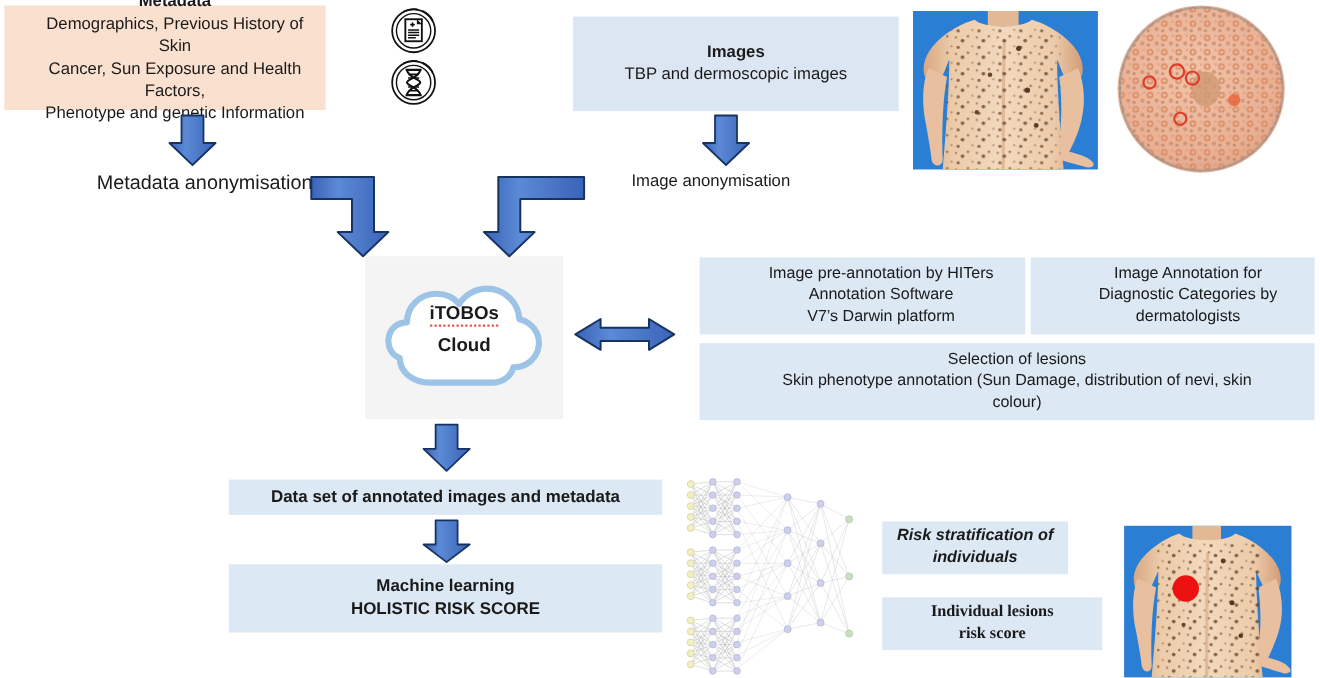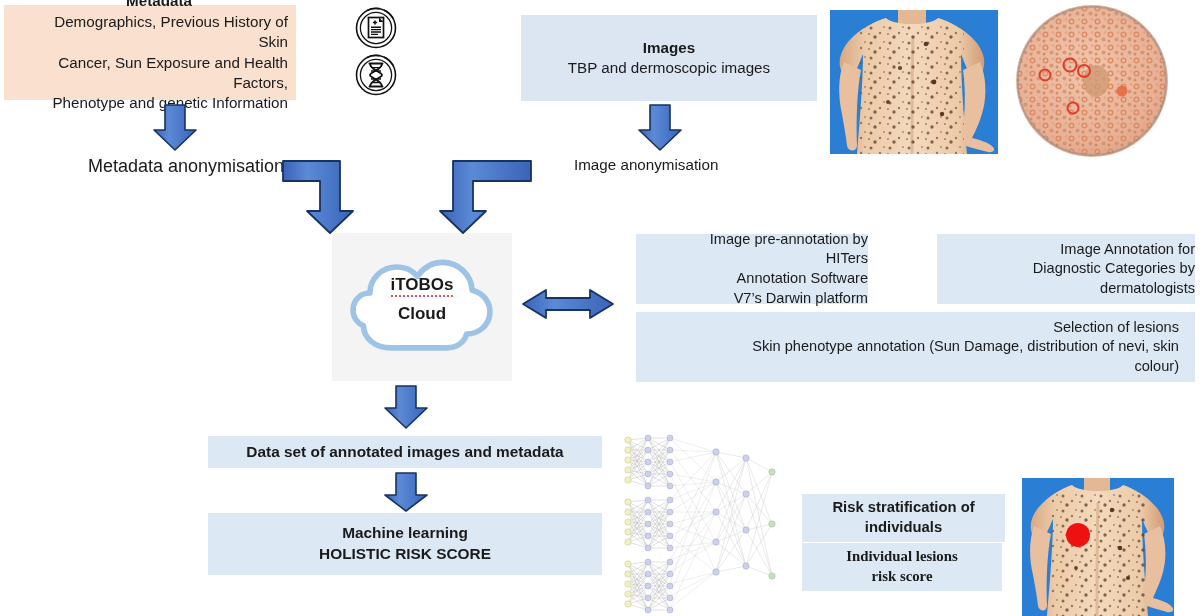--- a/index.html
+++ b/index.html
@@ -11,21 +11,21 @@
   .stage{position:absolute;left:0;top:0;width:1200px;height:616px;}
 
   
   .box{position:absolute;box-sizing:border-box;display:flex;flex-direction:column;justify-content:center;}
   .box .ln{display:block;line-height:1.34;}
   .peach{background:#fae0cf;}
   .blue{background:#dce6f2;}
   .bluelt{background:#dce8f4;}
   .grey{background:#f4f4f4;}
   .ctr{text-align:center;}
-  .lft{text-align:right;}
+  .lft{text-align:center;}
   .b{font-weight:bold;}
 
   
   .label{position:absolute;white-space:nowrap;}
 
   
   .arrowlayer{position:absolute;left:0;top:0;width:1200px;height:616px;pointer-events:none;}
 
   
   .iconwrap{position:absolute;}
@@ -165,21 +165,21 @@
                C29 29 42 17 58 17 C67 17 75 21 80 27 C86 18 96 12 107 12
                C124 12 138 25 139 42 C151 45 159 55 158 67 C157 80 146 89 133 89
                C131 98 122 104 112 104 Z" fill="#ffffff" stroke="#9dc3e6" stroke-width="6" stroke-linejoin="round"></path>
     </svg>
     <div style="position:absolute;left:0;right:0;top:42px;text-align:center;">
       <div style="font-size:17px;font-weight:bold;display:inline-block;border-bottom:2px dotted #e05555;">iTOBOs</div>
       <div style="font-size:17px;font-weight:bold;margin-top:7px;">Cloud</div>
     </div>
   </div>
 
-  <div class="box bluelt lft" style="left:636px;top:234px;width:232px;height:70px;padding:0 0 0 34px;font-size:14.6px;">
+  <div class="box bluelt lft" style="left:636px;top:234px;width:296px;height:70px;padding:0 0 0 34px;font-size:14.6px;">
     <span class="ln">Image pre-annotation by HITers</span>
     <span class="ln">Annotation Software</span>
     <span class="ln">V7’s Darwin platform</span>
   </div>
 
   <div class="box bluelt lft" style="left:937px;top:234px;width:258px;height:70px;padding:0 0 0 28px;font-size:14.6px;">
     <span class="ln">Image Annotation for</span>
     <span class="ln">Diagnostic Categories by</span>
     <span class="ln">dermatologists</span>
   </div>
@@ -303,21 +303,21 @@
       </g>
 
       <g fill="#c8e0c0" stroke="#9bbd92" stroke-width="0.5">
         <circle cx="152" cy="40" r="3.2"></circle>
           <circle cx="152" cy="92" r="3.2"></circle>
           <circle cx="152" cy="144" r="3.2"></circle>
       </g>
     </svg>
   </div>
 
-  <div class="box bluelt ctr" style="left:802px;top:494px;width:203px;height:48px;font-size:14.8px;">
+  <div class="box bluelt ctr" style="left:802px;top:474px;width:169px;height:48px;font-size:14.8px;font-style:italic;">
     <span class="ln b">Risk stratification of</span>
     <span class="ln b">individuals</span>
   </div>
 
   <div class="box bluelt ctr" style="left:802px;top:543px;width:200px;height:48px;font-size:14.8px;font-family:Liberation Serif, serif;">
     <span class="ln b">Individual lesions</span>
     <span class="ln b">risk score</span>
   </div>
 
   <div class="photo tbp" style="left:1022px;top:478px;width:152px;height:138px;">

